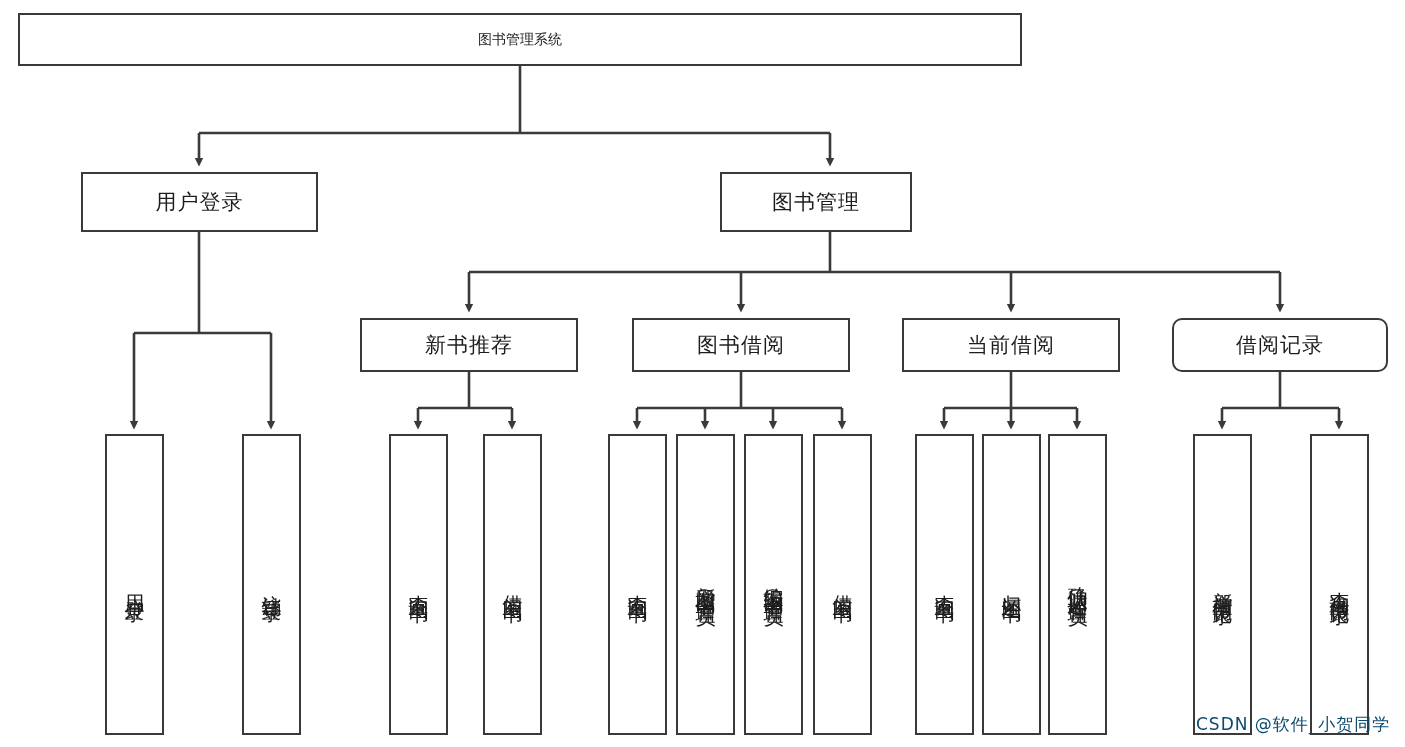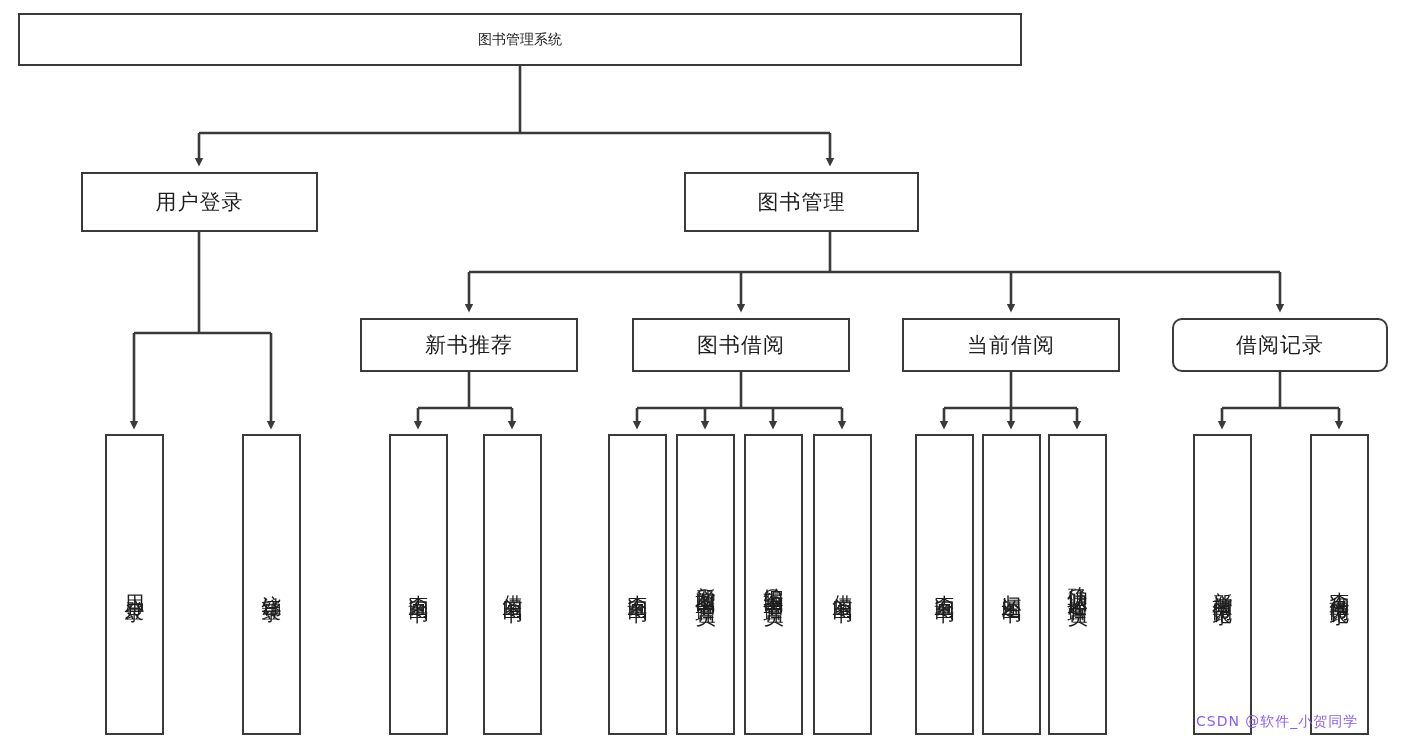--- a/index.html
+++ b/index.html
@@ -18,21 +18,21 @@
   }
   .node.h{font-size:21px;letter-spacing:1px;}
   .node.root{font-size:14px;}
   .node.leaf{font-size:20px;letter-spacing:2px;}
   .node.leaf .vtext{
     writing-mode:vertical-rl;text-orientation:upright;
     white-space:nowrap;line-height:1.05;letter-spacing:3px;
     display:block;
   }
   .watermark{
-    position:absolute;font-size:14px;color:#8b5cf6;letter-spacing:1px;
+    position:absolute;font-size:17px;color:#0c4a6e;letter-spacing:1px;
     white-space:nowrap;user-select:none;
   }
 </style>
 </head>
 <body>
 
 <div id="canvas">
 
   <svg class="wires" viewBox="0 0 1405 747" xmlns="http://www.w3.org/2000/svg">
     <defs>
@@ -84,21 +84,21 @@
     </g>
   </svg>
 
   <div class="node root" style="left:18px;top:13px;width:1004px;height:53px;">
     <span>图书管理系统</span>
   </div>
 
   <div class="node h" style="left:81px;top:172px;width:237px;height:60px;">
     <span>用户登录</span>
   </div>
-  <div class="node h" style="left:684px;top:172px;width:235px;height:60px;">
+  <div class="node h" style="left:720px;top:172px;width:192px;height:60px;">
     <span>图书管理</span>
   </div>
 
   <div class="node h" style="left:632px;top:318px;width:218px;height:54px;">
     <span>图书借阅</span>
   </div>
   <div class="node h" style="left:360px;top:318px;width:218px;height:54px;">
     <span>新书推荐</span>
   </div>
   <div class="node h" style="left:902px;top:318px;width:218px;height:54px;">

